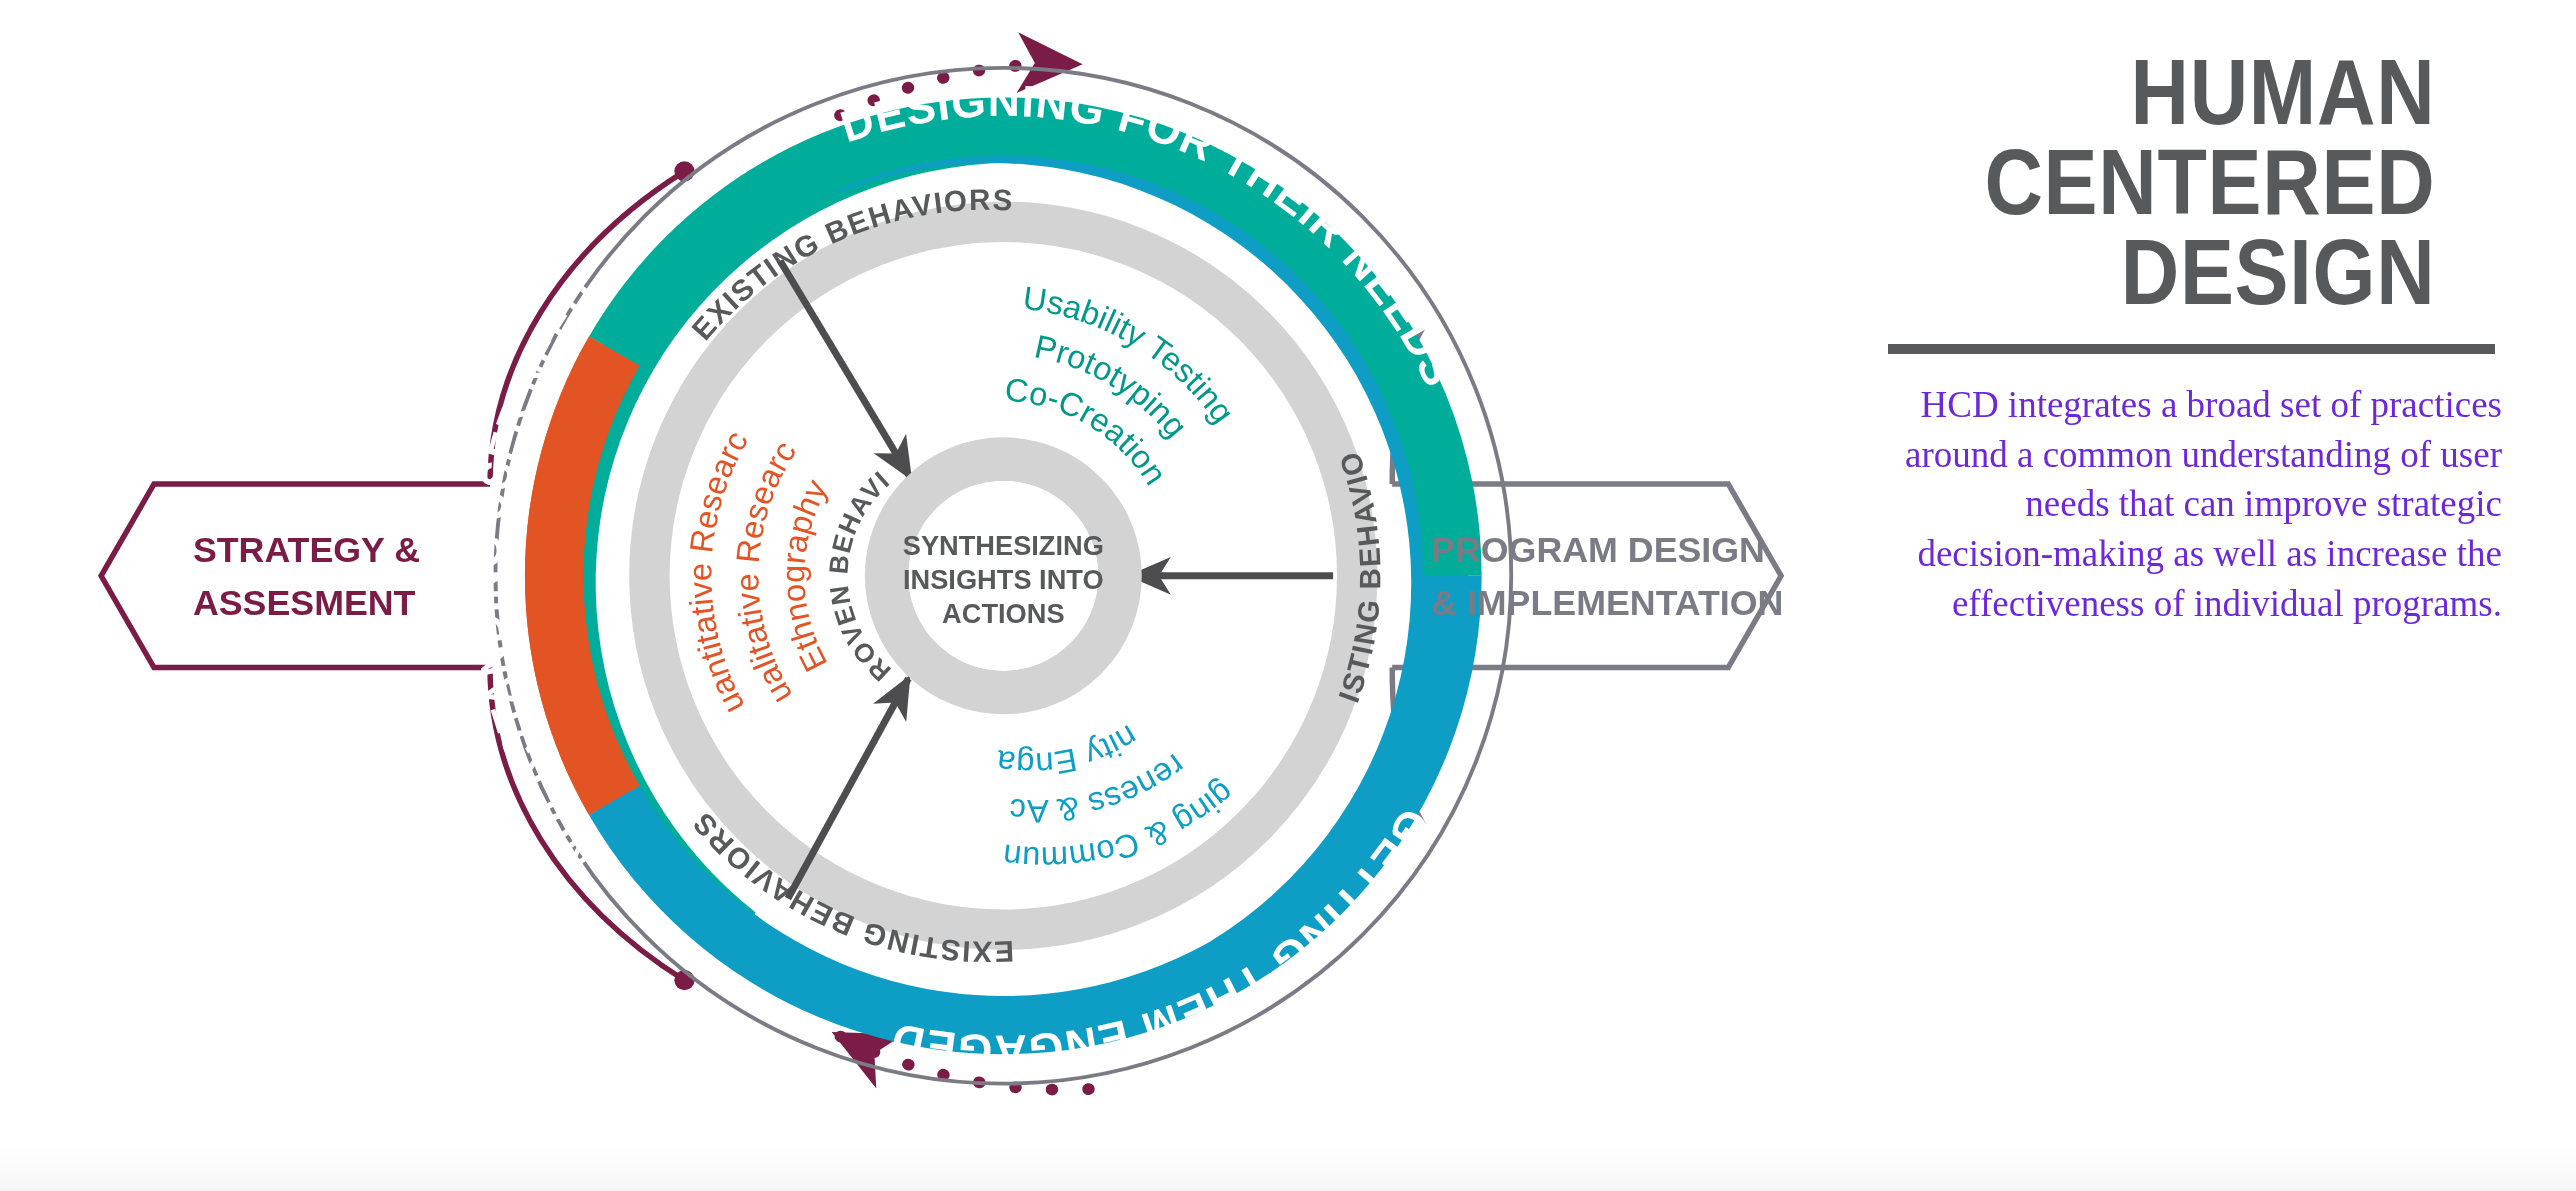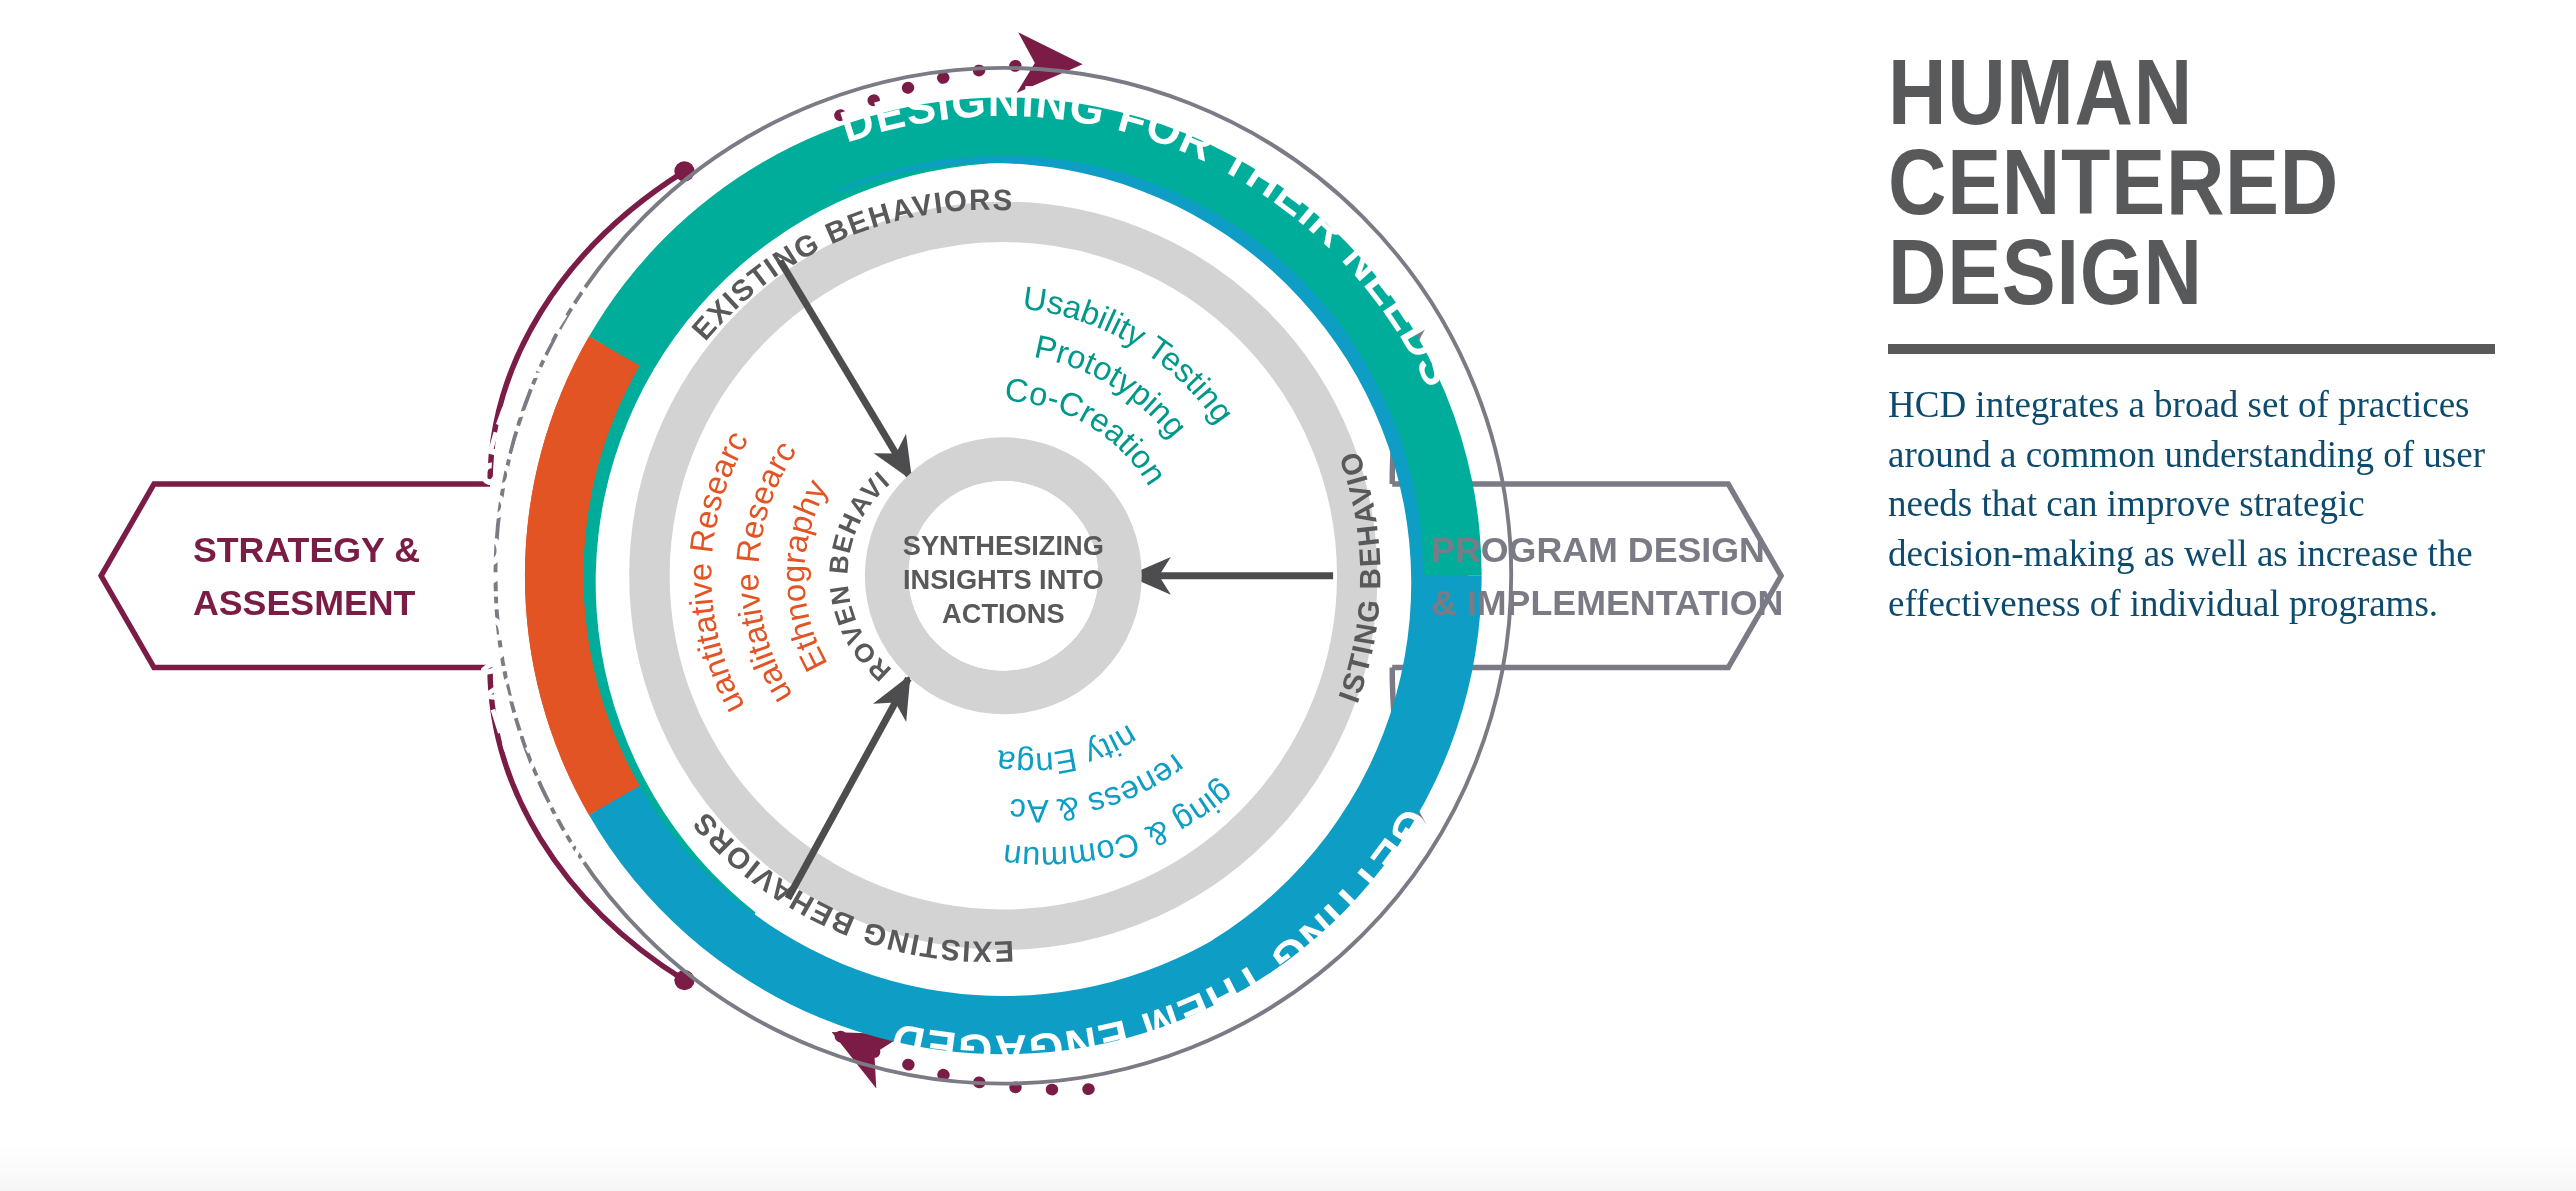--- a/index.html
+++ b/index.html
@@ -12,21 +12,21 @@
   }
   #stage{position:absolute;left:0;top:0;width:2576px;height:1192px;}
   .bottom-band{
     position:absolute;left:0;bottom:0;width:2576px;height:47px;
     background:linear-gradient(to bottom,#ffffff 0%,#fafafa 60%,#f5f5f6 100%);
   }
   svg.diagram{position:absolute;left:0;top:0;width:2576px;height:1192px;}
 
   
   .right-col{
-    position:absolute;left:1888px;top:47px;width:622px;
+    position:absolute;left:1888px;top:47px;width:622px;text-align:right;
   }
   .hcd-title{
     font-family:"Liberation Sans", sans-serif;
     font-weight:bold;
     font-size:92px;
     line-height:0.98;
     letter-spacing:0.8px;
     color:#58595b;
     margin:0;
     white-space:pre-line;
@@ -36,21 +36,21 @@
   .rule{
     margin-top:26.4px;
     width:607px;height:10px;background:#58595b;
   }
   .hcd-body{
     margin-top:26.4px;
     width:614px;
     font-family:"Liberation Serif", serif;
     font-size:37px;
     line-height:1.34;
-    color:#0c4a6e;
+    color:#6d28d9;
   }
 </style>
 </head>
 <body>
 
 <div id="stage">
 
   <svg class="diagram" viewBox="0 0 3312 1532">
     <defs>
 

